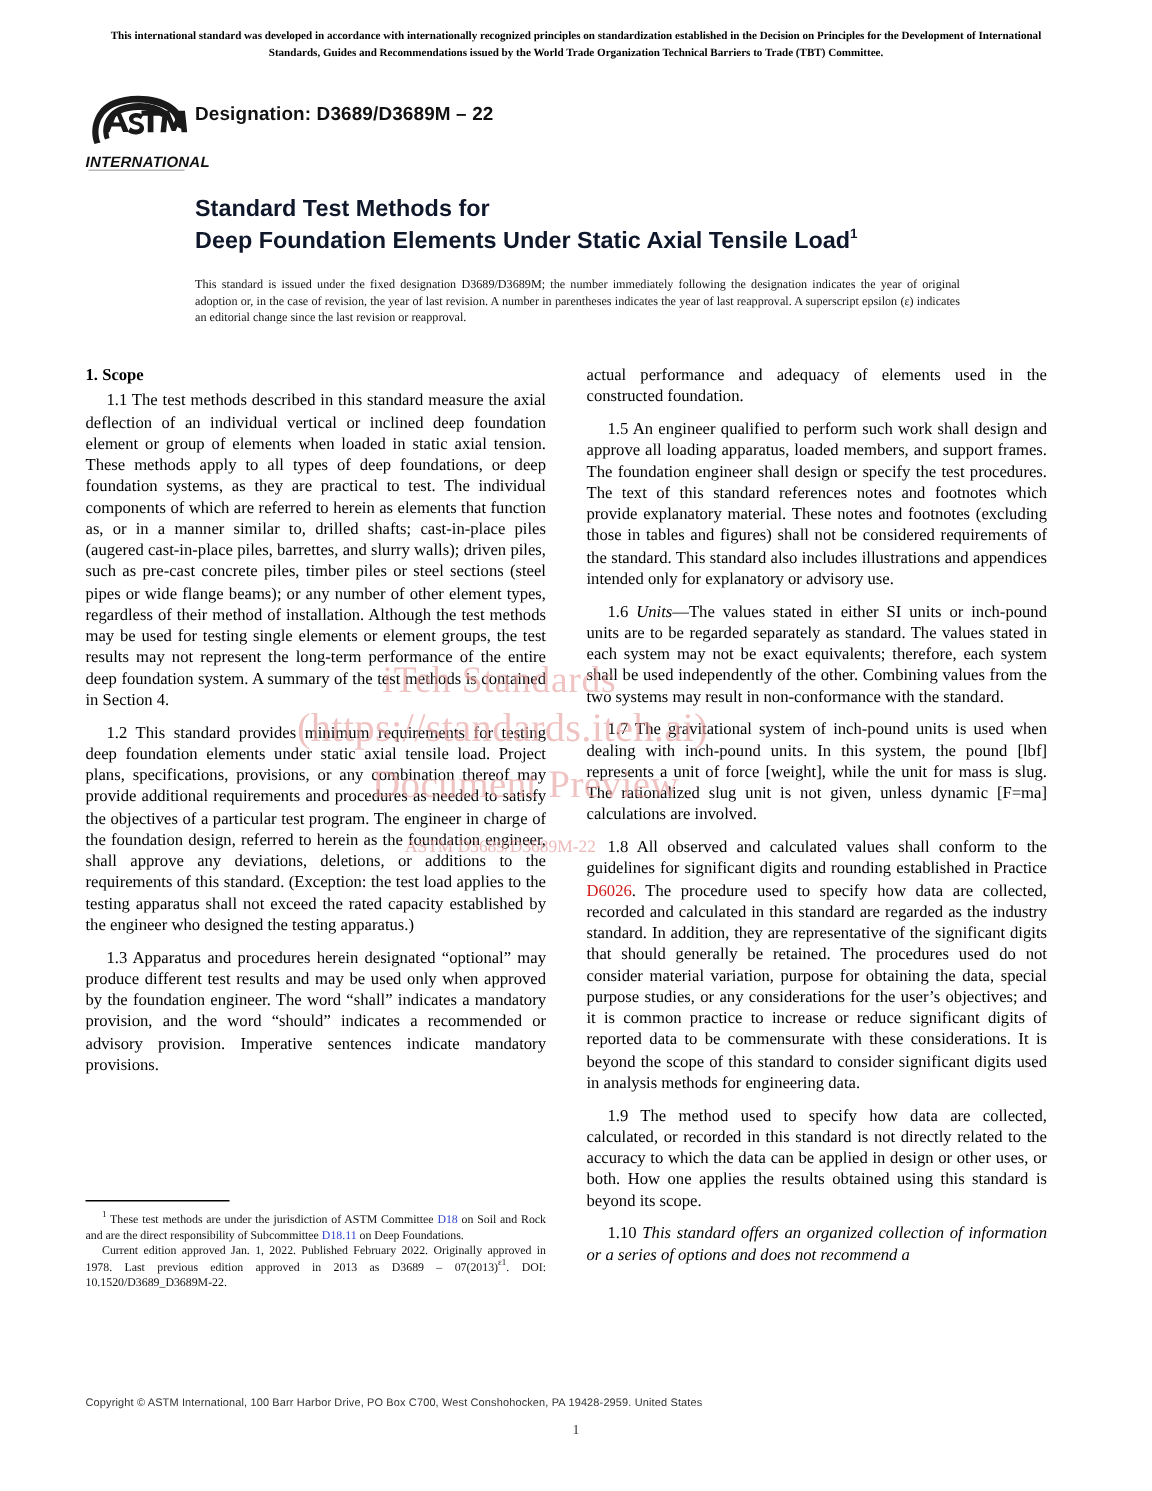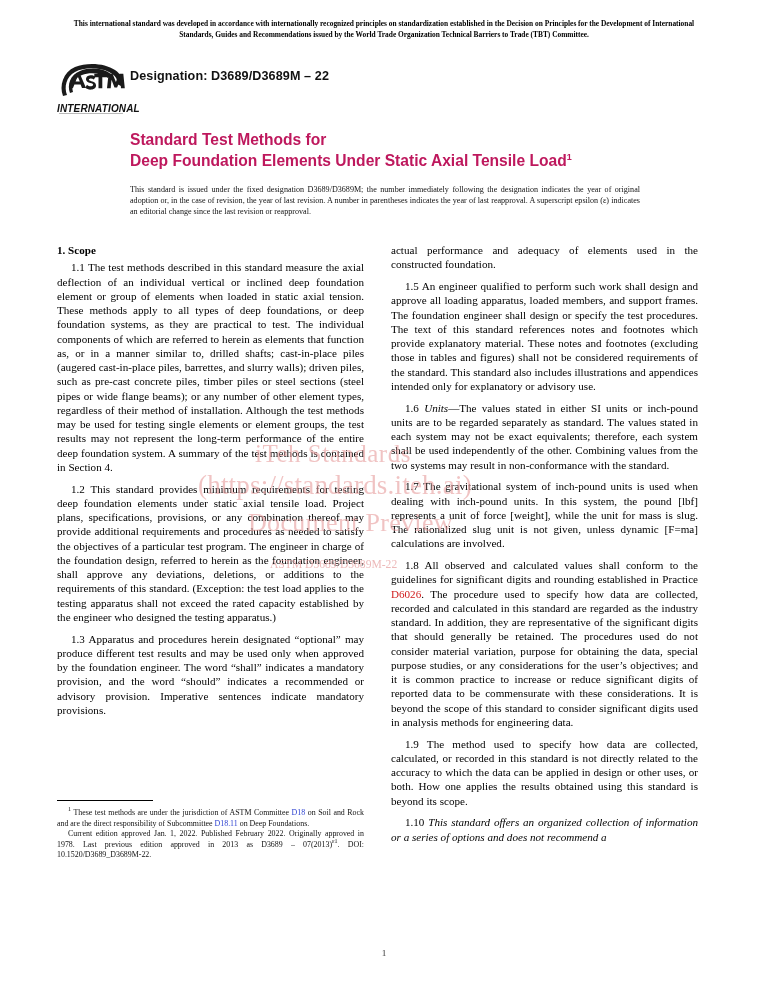--- a/index.html
+++ b/index.html
@@ -81,21 +81,21 @@
   
   .doc-title {
     position: absolute;
     left: 130px;
     top: 130px;
     width: 540px;
     font-family: "Liberation Sans", sans-serif;
     font-weight: bold;
     font-size: 15.6px;
     line-height: 20.5px;
-    color: #be185d;
+    color: #0f172a;
   }
   .doc-title sup {
     font-size: 9px;
     vertical-align: super;
     line-height: 0;
   }
 
   
   .issuance {
     position: absolute;
@@ -288,20 +288,21 @@
     <p class="para">1.9  The method used to specify how data are collected, calculated, or recorded in this standard is not directly related to the accuracy to which the data can be applied in design or other uses, or both. How one applies the results obtained using this standard is beyond its scope.</p>
     <p class="para"><span>1.10  </span><i>This standard offers an organized collection of information or a series of options and does not recommend a</i></p>
   </div>
 
   <div class="footnote-rule"></div>
   <div class="footnote">
     <p><sup>1</sup><span> These test methods are under the jurisdiction of ASTM Committee </span><span class="lnk-blue">D18</span><span> on Soil and Rock and are the direct responsibility of Subcommittee </span><span class="lnk-blue">D18.11</span><span> on Deep Foundations.</span></p>
     <p><span>Current edition approved Jan. 1, 2022. Published February 2022. Originally approved in 1978. Last previous edition approved in 2013 as D3689 – 07(2013)</span><sup>ε1</sup><span>. DOI: 10.1520/D3689_D3689M-22.</span></p>
   </div>
 
+  <div class="copyright">Copyright © ASTM International, 100 Barr Harbor Drive, PO Box C700, West Conshohocken, PA 19428-2959. United States</div>
   <div class="page-num">1</div>
 
   <div class="watermark">
     <div class="wm-line wm-1">iTeh Standards</div>
     <div class="wm-line wm-2">(https://standards.iteh.ai)</div>
     <div class="wm-line wm-3">Document Preview</div>
     <div class="wm-ref">ASTM D3689/D3689M-22</div>
   </div>
 
 </div>

